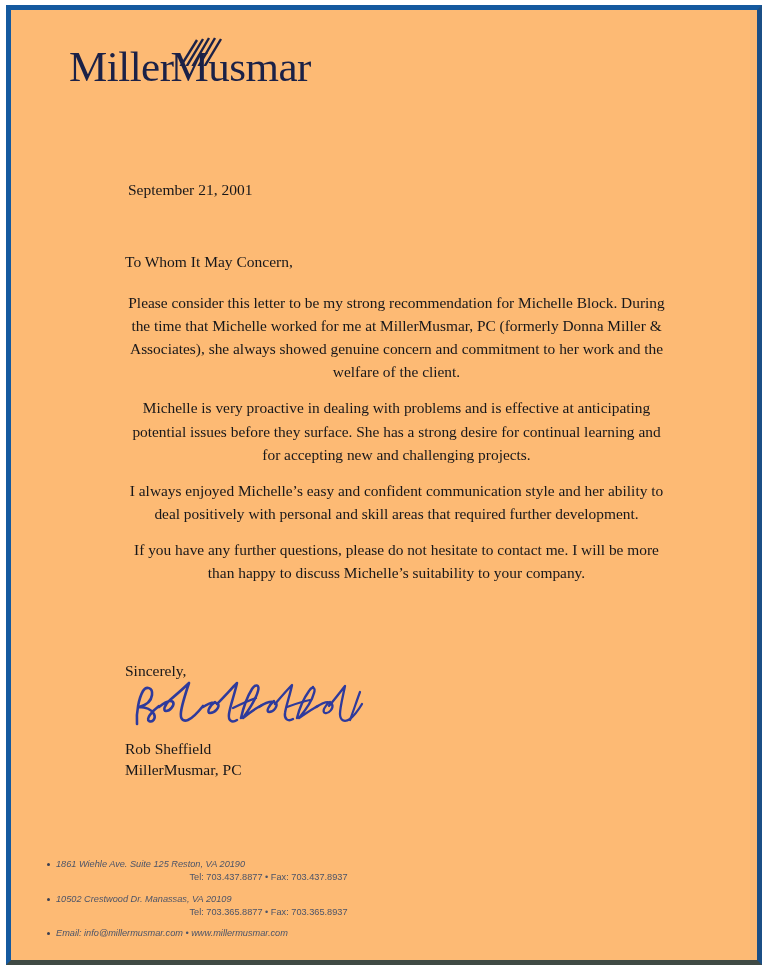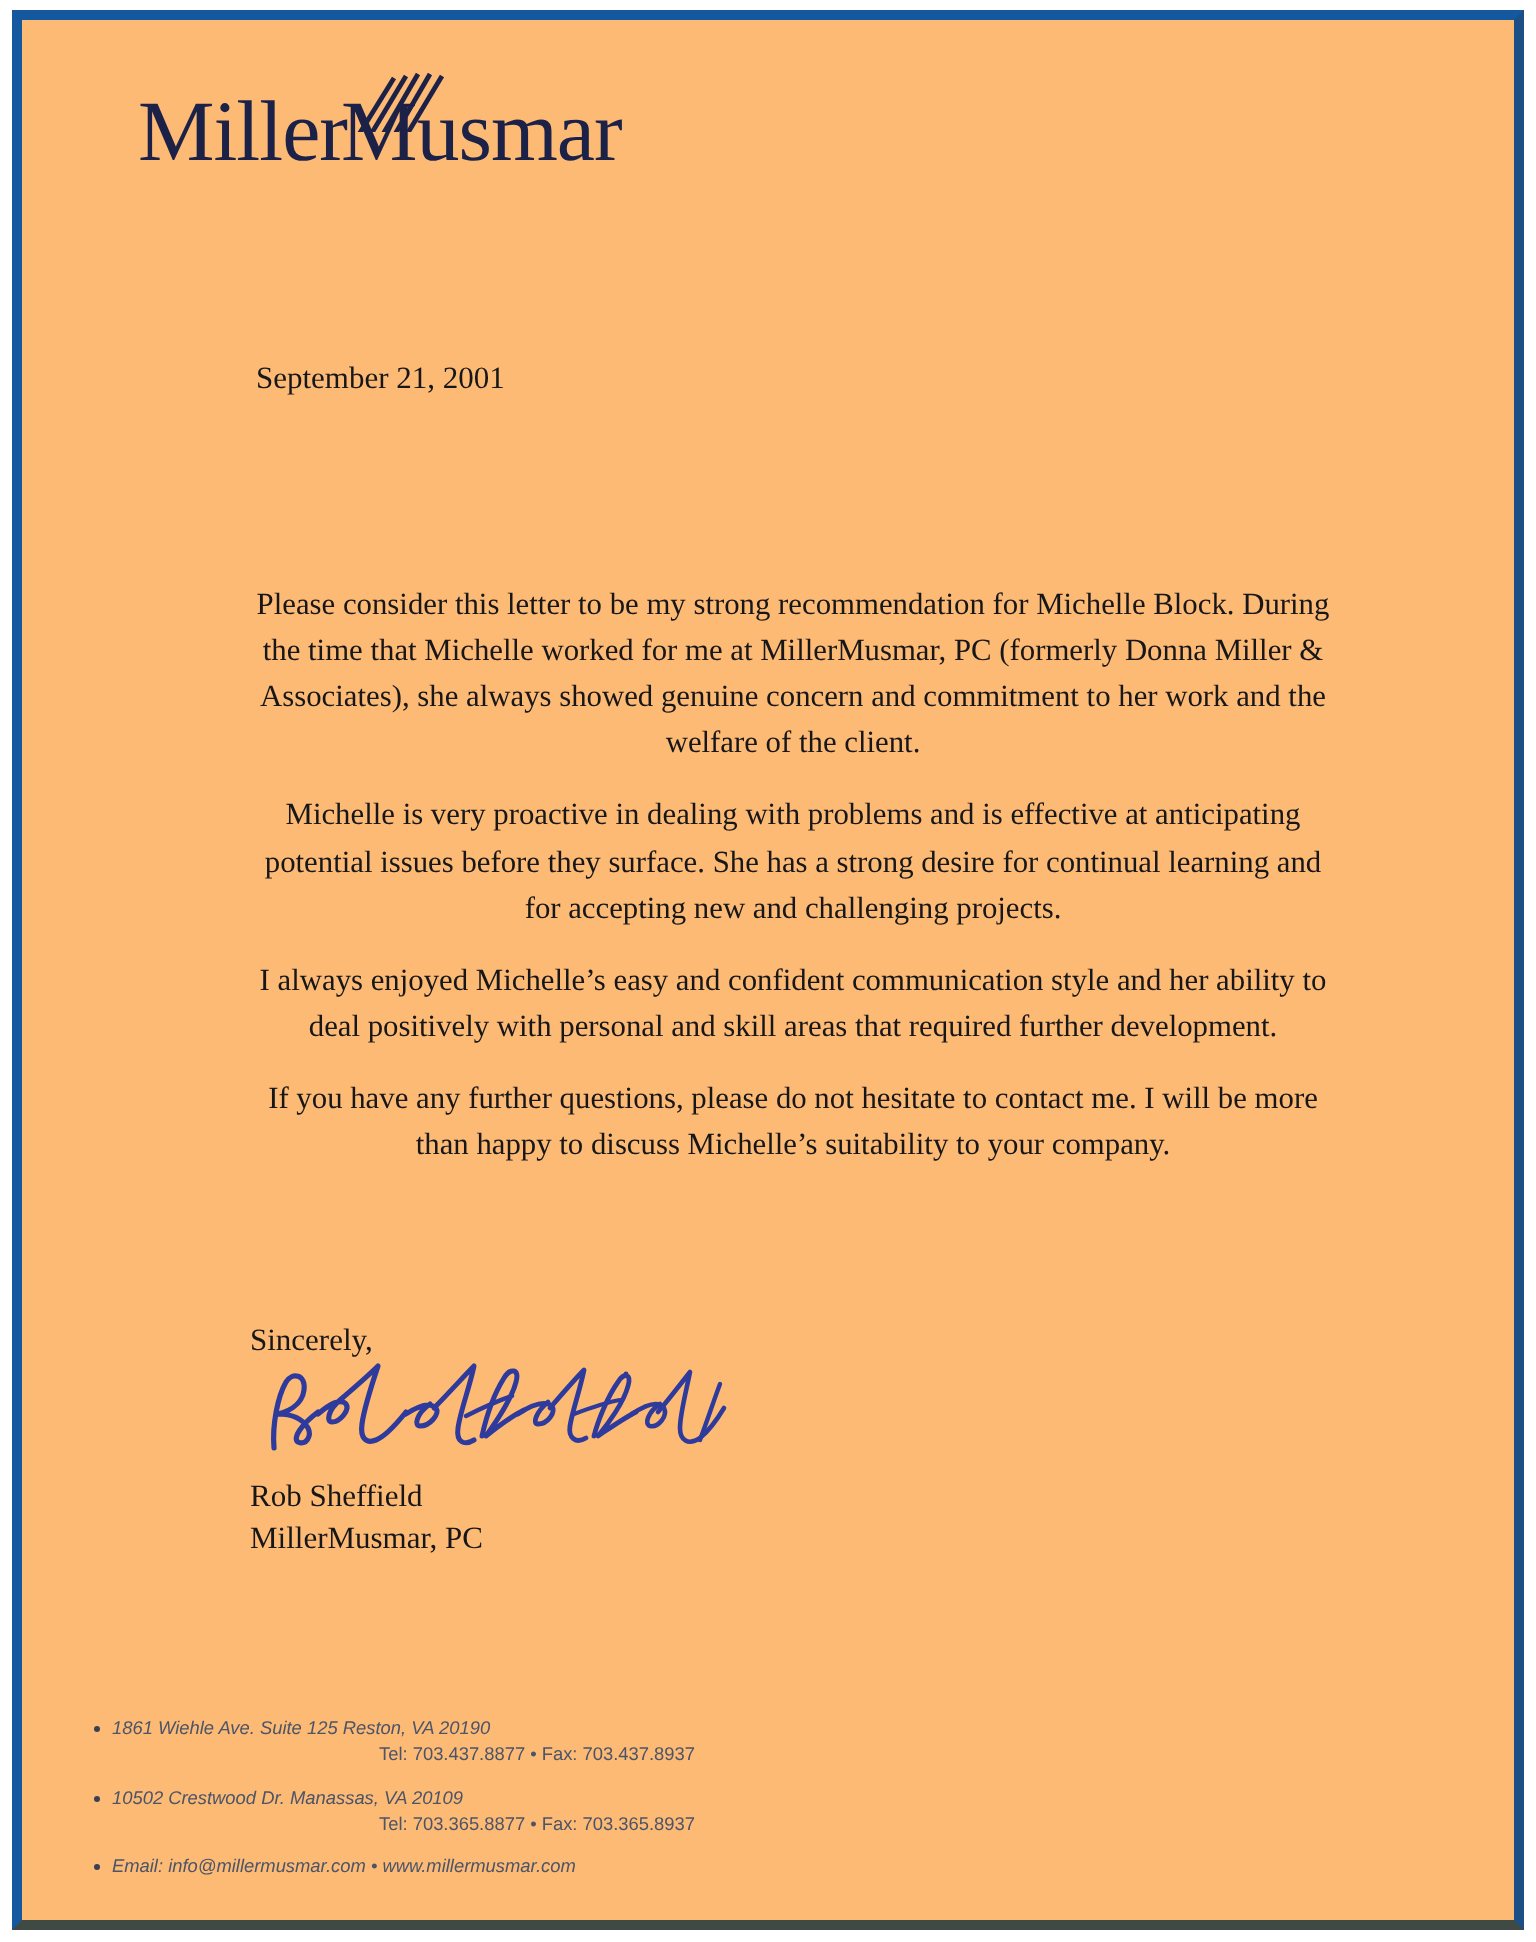--- a/index.html
+++ b/index.html
@@ -179,20 +179,21 @@
               <line x1="21" y1="33" x2="39" y2="2"></line>
               <line x1="27" y1="33" x2="45" y2="3"></line>
             </g>
           </svg>
         </span>
       </div>
     </div>
 
     <div class="date-line">September 21, 2001</div>
 
+    <div class="salutation">To Whom It May Concern,</div>
 
     <div class="body-block">
       <p>Please consider this letter to be my strong recommendation for Michelle Block.  During the time that Michelle worked for me at MillerMusmar, PC (formerly Donna Miller &amp; Associates), she always showed genuine concern and commitment to her work and the welfare of the client.</p>
       <p>Michelle is very proactive in dealing with problems and is effective at anticipating potential issues before they surface.  She has a strong desire for continual learning and for accepting new and challenging projects.</p>
       <p>I always enjoyed Michelle’s easy and confident communication style and her ability to deal positively with personal and skill areas that required further development.</p>
       <p>If you have any further questions, please do not hesitate to contact me.  I will be more than happy to discuss Michelle’s suitability to your company.</p>
     </div>
 
     <div class="closing">Sincerely,</div>
 

